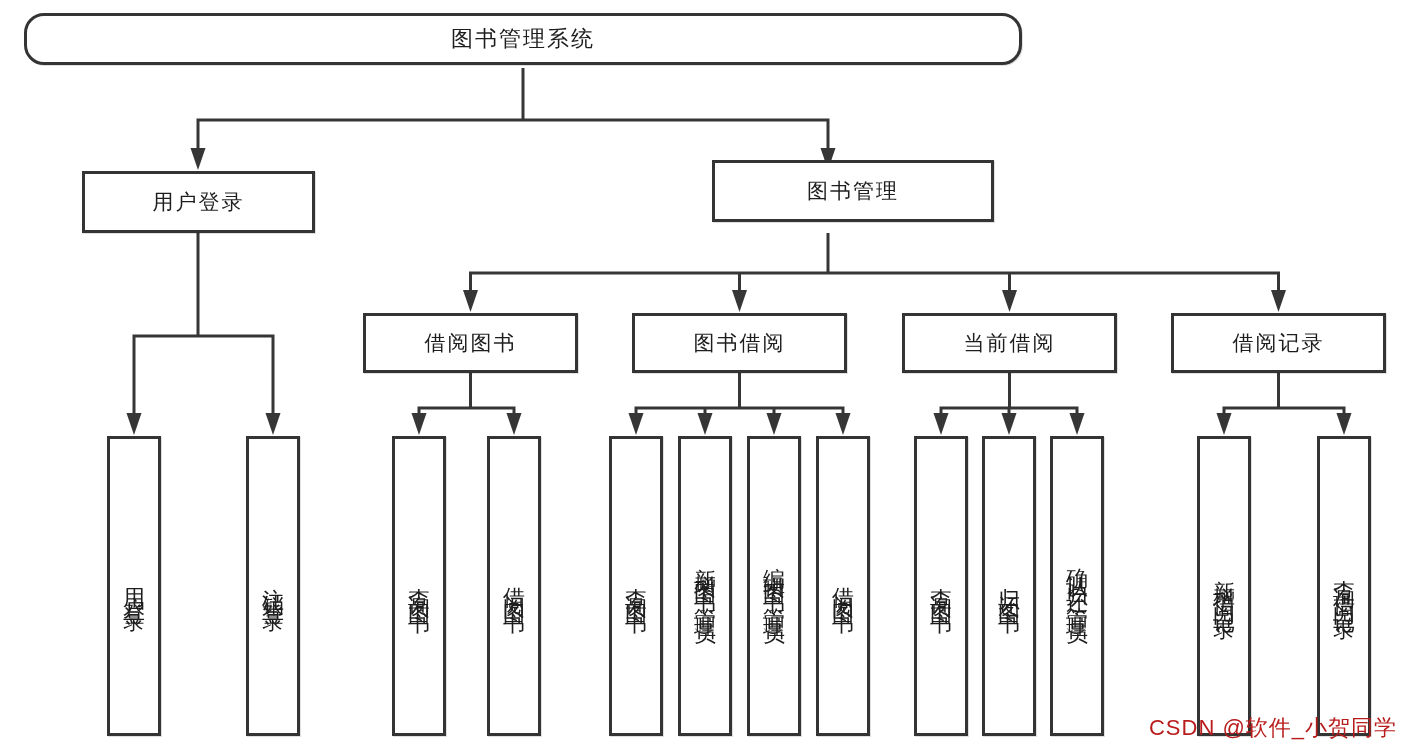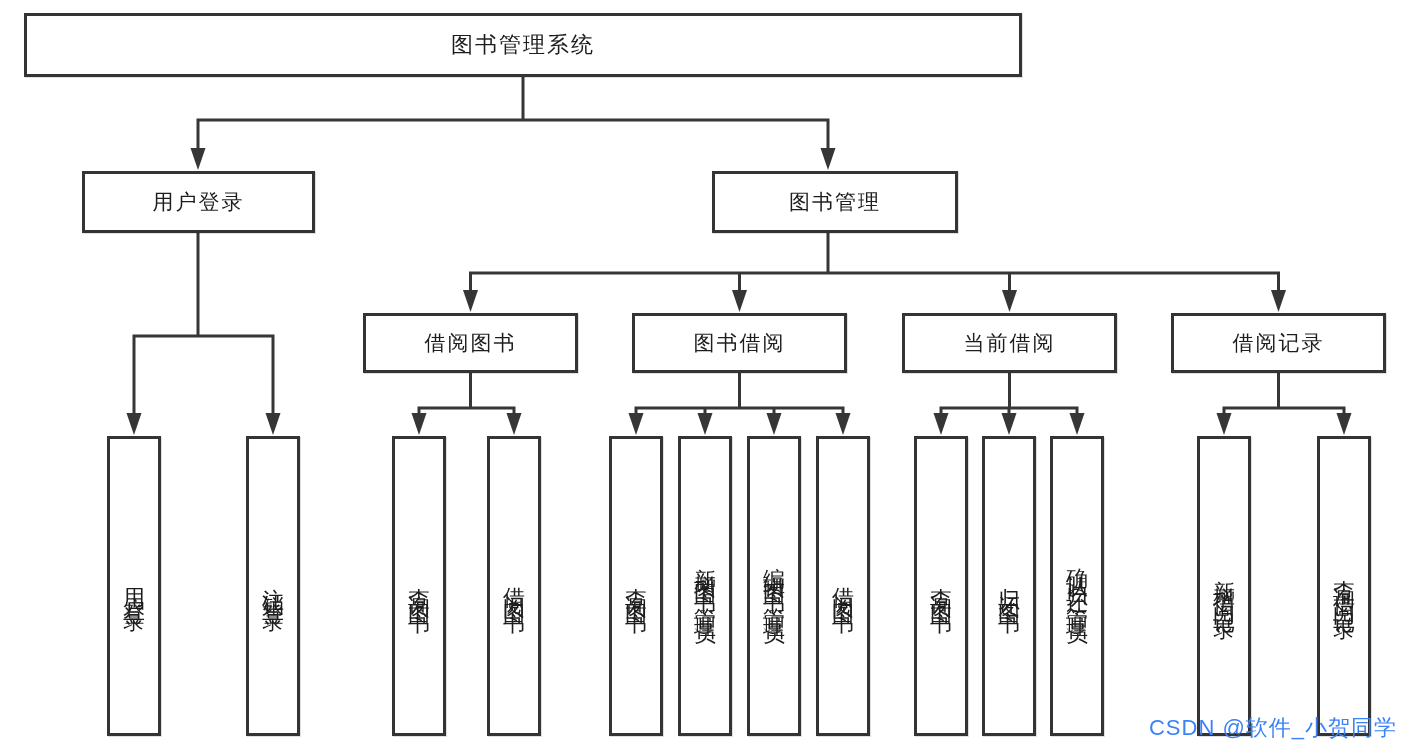--- a/index.html
+++ b/index.html
@@ -38,21 +38,21 @@
     text-orientation: mixed;
     font-size: 22px;
     line-height: 1;
     letter-spacing: 8px;
   }
   .watermark {
     position: absolute;
     right: 8px;
     bottom: 4px;
     font-size: 22px;
-    color: #3b82f6;
+    color: #b91c1c;
     letter-spacing: 1px;
     white-space: nowrap;
     z-index: 5;
   }
 </style>
 </head>
 <body>
 
 <div class="stage">
 
@@ -117,28 +117,28 @@
       <use href="#ah" x="774" y="435"></use>
       <use href="#ah" x="843" y="435"></use>
       <use href="#ah" x="941" y="435"></use>
       <use href="#ah" x="1009" y="435"></use>
       <use href="#ah" x="1077" y="435"></use>
       <use href="#ah" x="1224" y="435"></use>
       <use href="#ah" x="1344" y="435"></use>
     </g>
   </svg>
 
-  <div class="box root" style="left:24px; top:13px; width:998px; height:64px;">
+  <div class="box root" style="left:24px; top:13px; width:998px; height:52px;border-radius:20px;">
     <span class="hlabel">图书管理系统</span>
   </div>
 
   <div class="box" style="left:82px; top:171px; width:233px; height:62px;">
     <span class="hlabel">用户登录</span>
   </div>
-  <div class="box" style="left:712px; top:171px; width:246px; height:62px;">
+  <div class="box" style="left:712px; top:160px; width:282px; height:62px;">
     <span class="hlabel">图书管理</span>
   </div>
 
   <div class="box" style="left:363px; top:313px; width:215px; height:60px;">
     <span class="hlabel">借阅图书</span>
   </div>
   <div class="box" style="left:902px; top:313px; width:215px; height:60px;">
     <span class="hlabel">当前借阅</span>
   </div>
   <div class="box" style="left:632px; top:313px; width:215px; height:60px;">

